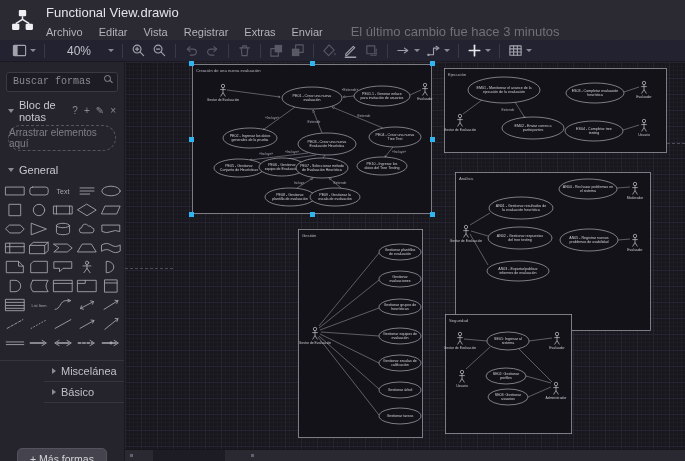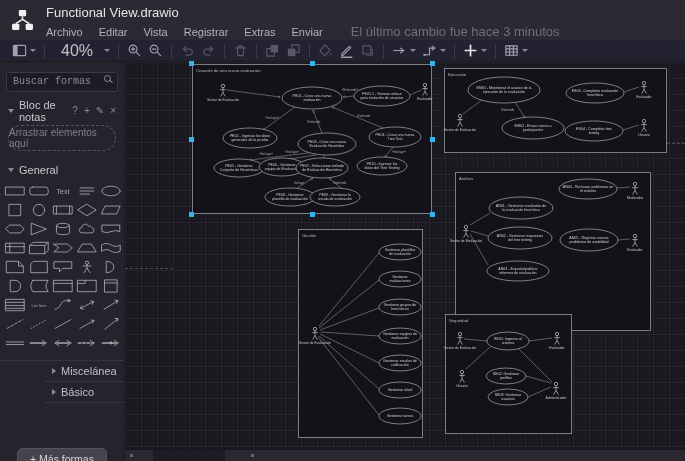--- a/index.html
+++ b/index.html
@@ -16,21 +16,21 @@
   .menubar{display:flex;align-items:center;gap:26px;font-size:11px;color:#b3b2bb;margin-top:3px;}
   .menubar .menu-item{cursor:default;}
   .menubar .status{font-size:13px;color:#716f79;margin-left:2px;}
   
   .toolbar{position:absolute;top:40px;left:0;right:0;height:22px;background:#232230;
            display:flex;align-items:center;padding-left:9px;border-bottom:1px solid #1a1920;}
   .tbtn{display:flex;align-items:center;justify-content:center;height:18px;padding:0 3px;color:#a3a2ac;}
   .tbtn svg{width:15px;height:15px;fill:none;stroke:currentColor;stroke-width:1.2;stroke-linecap:round;stroke-linejoin:round;}
   .tbtn.disabled{opacity:.42;}
   .tbtn.bright{color:#e8e7ee;}
-  .tbtext{font-size:16px;color:#c2c1ca;margin:0 8px;}
+  .tbtext{font-size:12px;color:#c2c1ca;margin:0 14px;}
   .caret{width:0;height:0;border-left:3px solid transparent;border-right:3px solid transparent;
          border-top:3.5px solid #8b8a93;margin-left:3px;}
   .sep{width:1px;height:14px;background:#3b3a44;margin:0 5px;}
   
   .sidebar{position:absolute;top:62px;left:0;width:125px;bottom:0;background:#25242c;
            border-right:1px solid #1a1920;overflow:hidden;}
   .search-row{position:relative;margin:8px 6px 0 6px;}
   .search-row input{width:100%;height:20px;background:#1d1c24;border:1px solid #3a3944;border-radius:3px;
            color:#c6c5ce;font-size:10px;padding:2px 18px 2px 6px;outline:none;
            font-family:Liberation Mono, monospace;}

